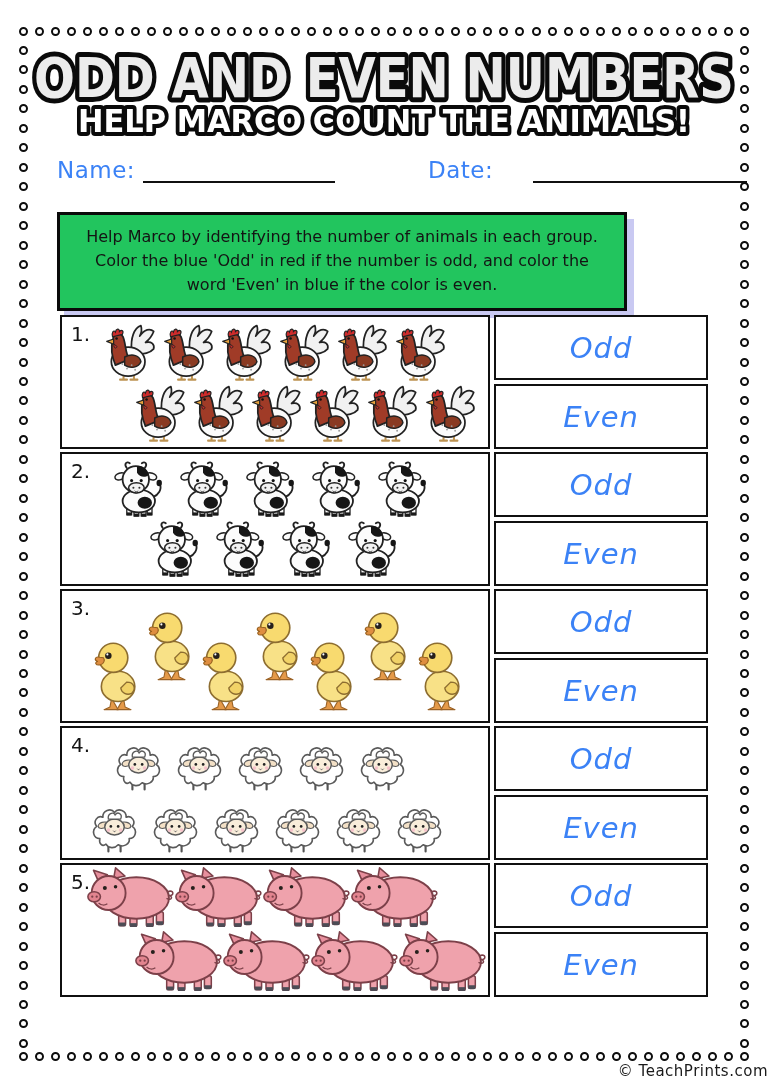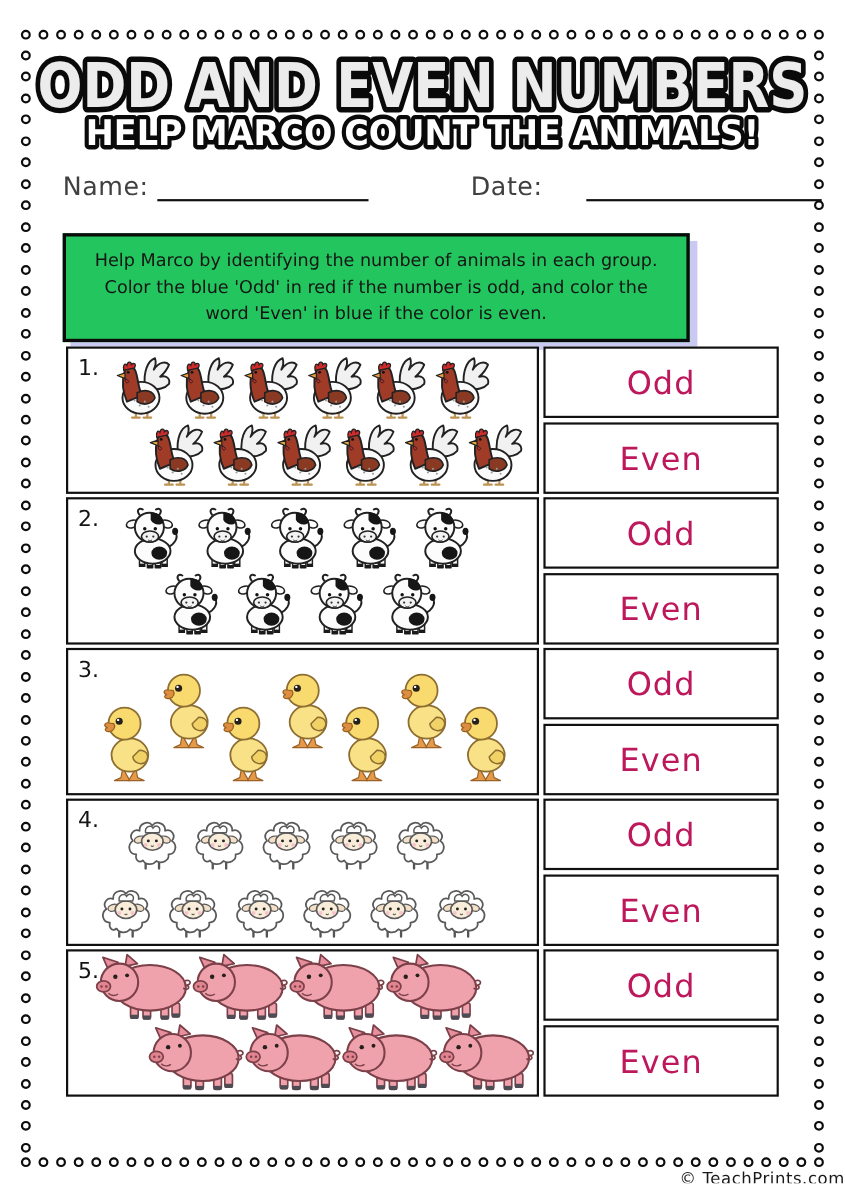--- a/index.html
+++ b/index.html
@@ -19,21 +19,21 @@
   
   .title-wrap { position:absolute; top:48px; left:30px; width:708px; height:64px; }
   .title-wrap text { font-family:"DejaVu Sans", sans-serif; font-weight:bold; font-size:56px; fill:#ececec; stroke:#0a0a0a; stroke-width:10px; paint-order:stroke; stroke-linejoin:round; }
   .subtitle-wrap { position:absolute; top:101px; left:74px; width:620px; height:42px; }
   .subtitle-wrap text { font-family:"DejaVu Sans", sans-serif; font-weight:bold; font-size:32px; fill:#ffffff; stroke:#0a0a0a; stroke-width:8px; paint-order:stroke; stroke-linejoin:round; }
 
   
   .field-group { position:absolute; top:158px; display:flex; align-items:flex-end; }
   .name-group { left:57px; }
   .date-group { left:428px;gap:32px; }
-  .field-label { font-size:23px; color:#404040; letter-spacing:0.5px; line-height:1.1; }
+  .field-label { font-size:23px; color:#3b82f6; letter-spacing:0.5px; line-height:1.1; }
   .field-line { display:inline-block; border-bottom:2.2px solid #101010; height:24px; margin-left:8px; }
   .name-line { width:192px; }
   .date-line { width:214px; }
 
   
   .instruction-box { position:absolute; top:212px; left:57px; width:570px; border:3.5px solid #0a0a0a; background:#22c55e; box-shadow:7px 7px 0 0 #c9c9f2; padding:10px 6px 11px 6px; text-align:center; }
   .instruction-line { font-size:16px; line-height:1.5; color:#141414; white-space:nowrap; }
 
   
   .table { position:absolute; top:315px; left:60px; width:648px; display:flex; flex-direction:column; gap:3px; }
@@ -46,21 +46,21 @@
   .animal-chicken { width:58px; height:61px; }
   .animal-cow { width:66px; height:60px; }
   .animal-duck { width:54px; height:84px; }
   .animal-sheep { width:61px; height:62px; }
   .animal-pig { width:88px; height:64px; }
   .animal-line.zigzag { padding-top:36px; }
   .animal-line.zigzag .animal:nth-child(even) { transform:translateY(-30px); }
 
   .choice-col { display:flex; flex-direction:column; gap:4px; width:214px; }
   .choice-cell { height:65px; border:2.6px solid #101010; background:#fff; display:flex; align-items:center; justify-content:center; }
-  .choice-label { font-size:29px; color:#be185d; letter-spacing:1px; }
+  .choice-label { font-size:29px; color:#3b82f6; letter-spacing:1px;font-style:italic; }
 
   
   .footer { position:absolute; top:1062px; left:0; width:100%; text-align:right; font-size:15px; color:#1a1a1a; letter-spacing:0.5px; }
 
   .defs-hidden { position:absolute; width:0; height:0; overflow:hidden; }
 </style>
 </head>
 <body>
 
 <svg class="defs-hidden" aria-hidden="true">

